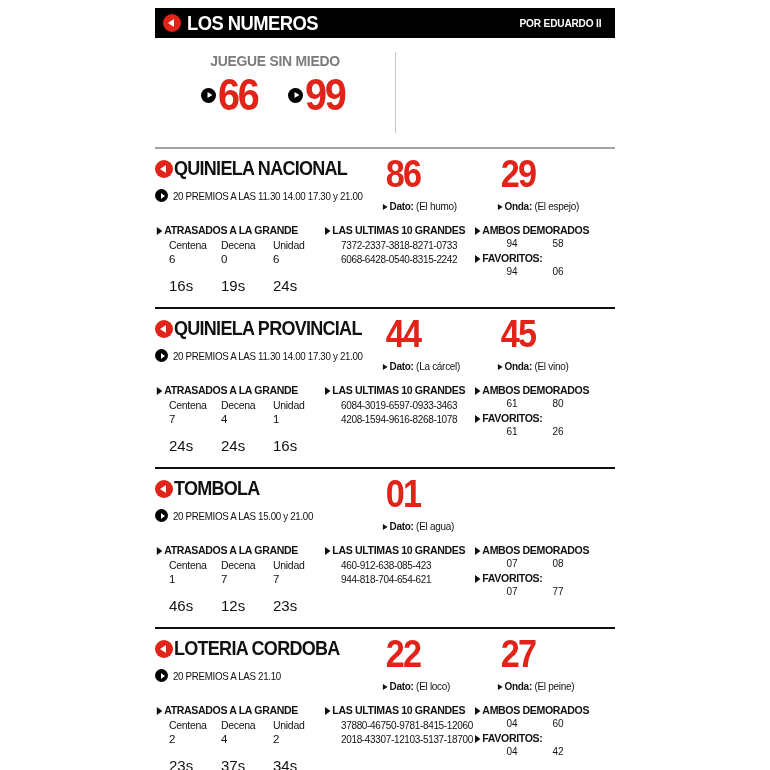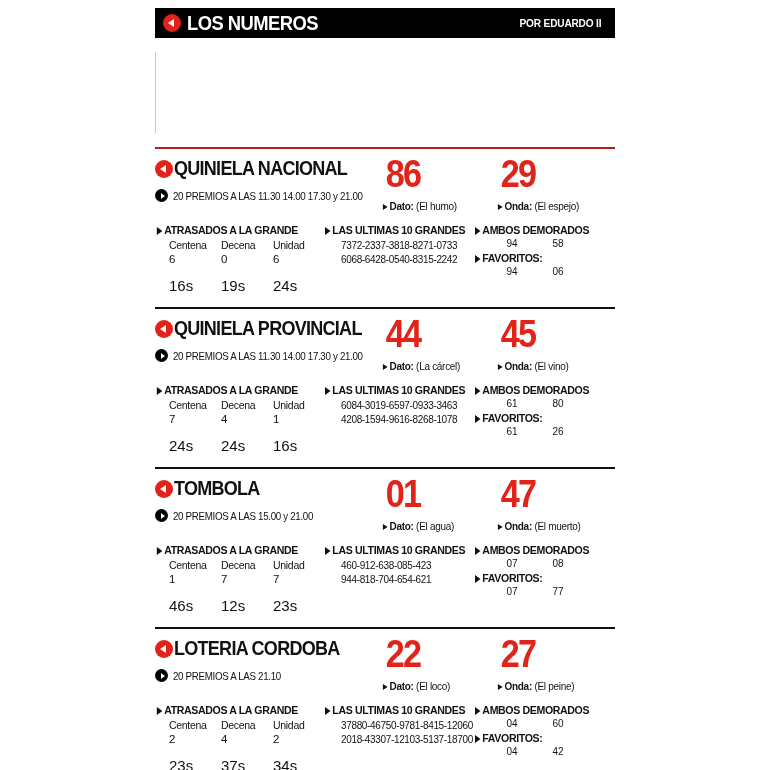--- a/index.html
+++ b/index.html
@@ -72,21 +72,21 @@
   .promo-left .promo-nums{gap:26px;}
   .pnum{display:flex;align-items:center;gap:2px;}
   .pnum .val{
     color:#e2231a;font-weight:bold;font-size:44px;line-height:44px;
     letter-spacing:-2.5px;transform:scaleX(0.9);transform-origin:left center;
   }
   .pnum.big .val{font-size:46px;line-height:46px;letter-spacing:-2px;}
 
   
   .sect{border-top:2px solid #111;padding-top:8px;margin-top:4px;}
-  .sect.first{border-top:2px solid #b91c1c;}
+  .sect.first{border-top:2px solid #a3a3a3;}
   .sect-head{display:flex;align-items:flex-start;}
   .sect-title-col{width:225px;}
   .sect-title{display:flex;align-items:center;gap:1px;}
   .sect-title .tx{
     font-weight:bold;font-size:20px;letter-spacing:-0.8px;
     transform:scaleX(0.9);transform-origin:left center;white-space:nowrap;
   }
   .sched{display:flex;align-items:center;gap:5px;margin-top:9px;}
   .sched .tx{
     font-size:10.5px;font-weight:normal;letter-spacing:-0.35px;
@@ -142,20 +142,33 @@
 
   <div class="topbar">
     <div class="brand">
       <span class="cir red left c18"></span>
       <span class="brand-title">LOS NUMEROS</span>
     </div>
     <span class="byline">POR EDUARDO II</span>
   </div>
 
   <div class="promo">
+    <div class="promo-left">
+      <div class="promo-cap">JUEGUE SIN MIEDO</div>
+      <div class="promo-nums">
+        <span class="pnum">
+          <span class="cir black right c15"></span>
+          <span class="val">66</span>
+        </span>
+        <span class="pnum">
+          <span class="cir black right c15"></span>
+          <span class="val">99</span>
+        </span>
+      </div>
+    </div>
 
     <div class="promo-div"></div>
 
   </div>
 
   <div id="sections">
   <div class="sect first">
     <div class="sect-head">
       <div class="sect-title-col">
         <div class="sect-title">
@@ -335,27 +348,20 @@
       </div>
 
       <div class="pick">
         <div class="num">01</div>
         <div class="lbl">
           <span class="tri sm"></span><b>Dato:</b>
           <span class="paren">(El agua)</span>
         </div>
       </div>
 
-      <div class="pick">
-        <div class="num">47</div>
-        <div class="lbl">
-          <span class="tri sm"></span><b>Onda:</b>
-          <span class="paren">(El muerto)</span>
-        </div>
-      </div>
     </div>
 
     <div class="stats">
       <div class="col-atras">
         <div class="stat-hd">
           <span class="tri"></span><span>ATRASADOS A LA GRANDE</span>
         </div>
         <div class="atras-grid">
           <div class="atras-cell">
             <div class="h">Centena</div>

